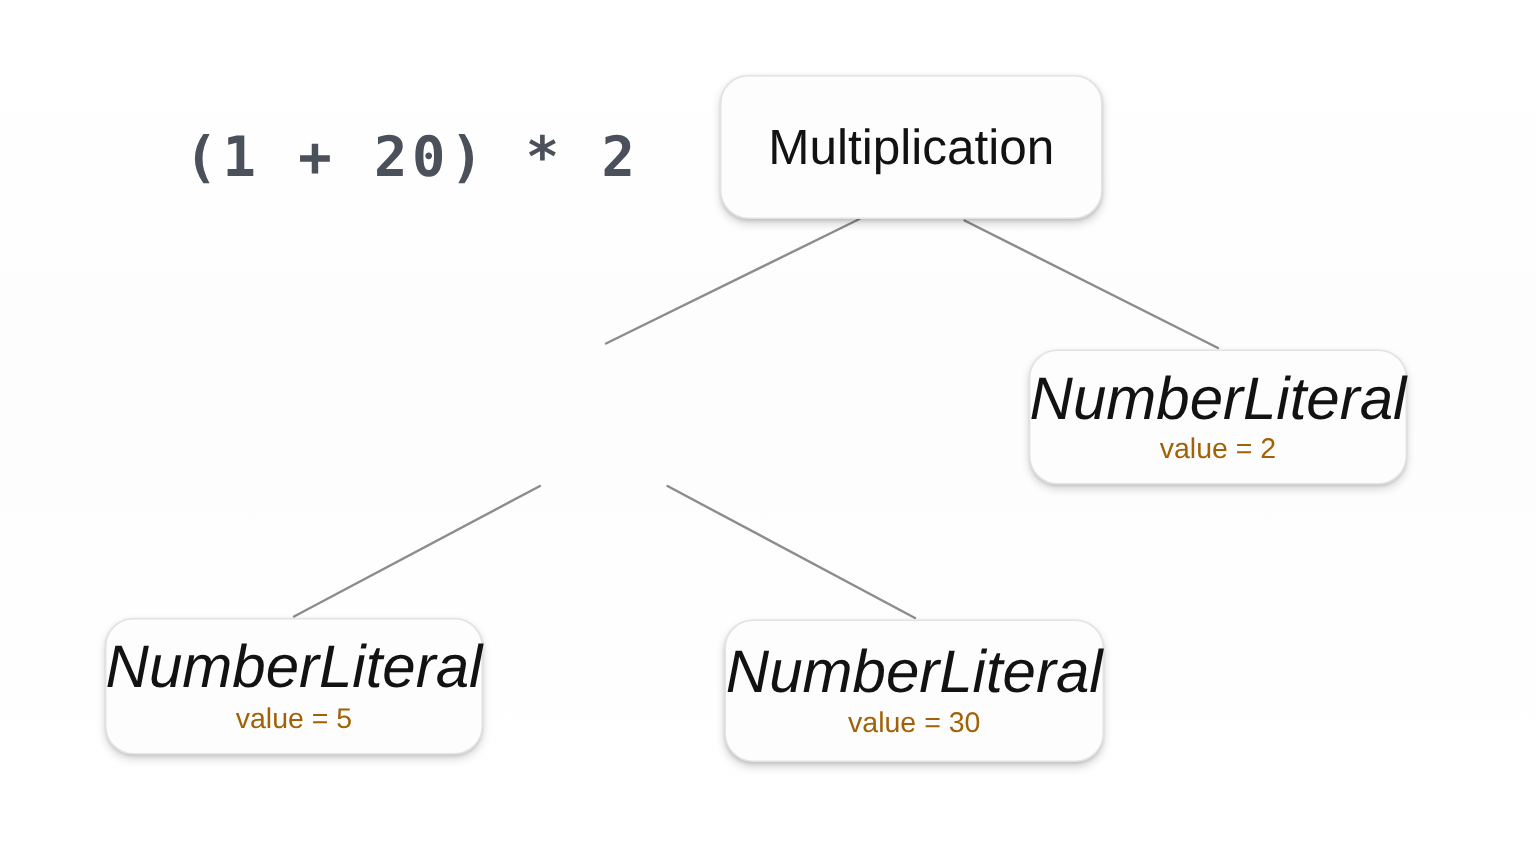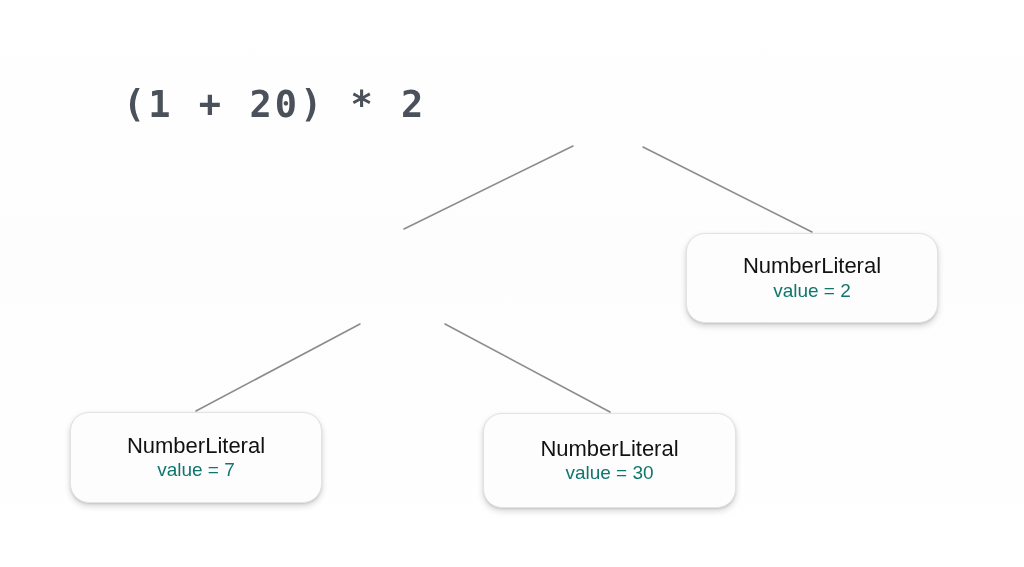--- a/index.html
+++ b/index.html
@@ -66,28 +66,29 @@
     color: #121212;
     line-height: 1.06;
     letter-spacing: 0px;
     white-space: nowrap;
   }
 
   .node-sub {
     font-family: "Liberation Sans", sans-serif;
     font-size: 19px;
     font-weight: 400;
-    color: #0f766e;
+    color: #a16207;
     line-height: 1.1;
     margin-top: 3px;
     white-space: nowrap;
   }
 
   .node.has-sub .node-title {
-    font-size: 22px;
+    font-size: 40px;
+    font-style: italic;
   }
 
   
   #node-multiplication { left: 480px; top: 50px;  width: 255px; height: 96px; }
   #node-addition       { left: 277px; top: 230px; width: 254px; height: 94px; }
   #node-literal-2      { left: 686px; top: 233px; width: 252px; height: 90px; }
   #node-literal-1      { left: 70px;  top: 412px; width: 252px; height: 91px; }
   #node-literal-20     { left: 483px; top: 413px; width: 253px; height: 95px; }
 </style>
 </head>
@@ -99,30 +100,33 @@
 
   <svg id="edges" viewBox="0 0 1024 567" xmlns="http://www.w3.org/2000/svg">
     <g stroke="#8c8c8c" stroke-width="1.6" fill="none" stroke-linecap="round">
       <line x1="573" y1="146" x2="404" y2="229"></line>
       <line x1="643" y1="147" x2="812" y2="232"></line>
       <line x1="360" y1="324" x2="196" y2="411"></line>
       <line x1="445" y1="324" x2="610" y2="412"></line>
     </g>
   </svg>
 
+  <div class="node" id="node-multiplication">
+    <span class="node-title">Multiplication</span>
+  </div>
 
 
   <div class="node has-sub" id="node-literal-2">
     <span class="node-title">NumberLiteral</span>
     <span class="node-sub">value = 2</span>
   </div>
 
   <div class="node has-sub" id="node-literal-1">
     <span class="node-title">NumberLiteral</span>
-    <span class="node-sub">value = 7</span>
+    <span class="node-sub">value = 5</span>
   </div>
 
   <div class="node has-sub" id="node-literal-20">
     <span class="node-title">NumberLiteral</span>
     <span class="node-sub">value = 30</span>
   </div>
 
 </div>
 
 </body></html>

